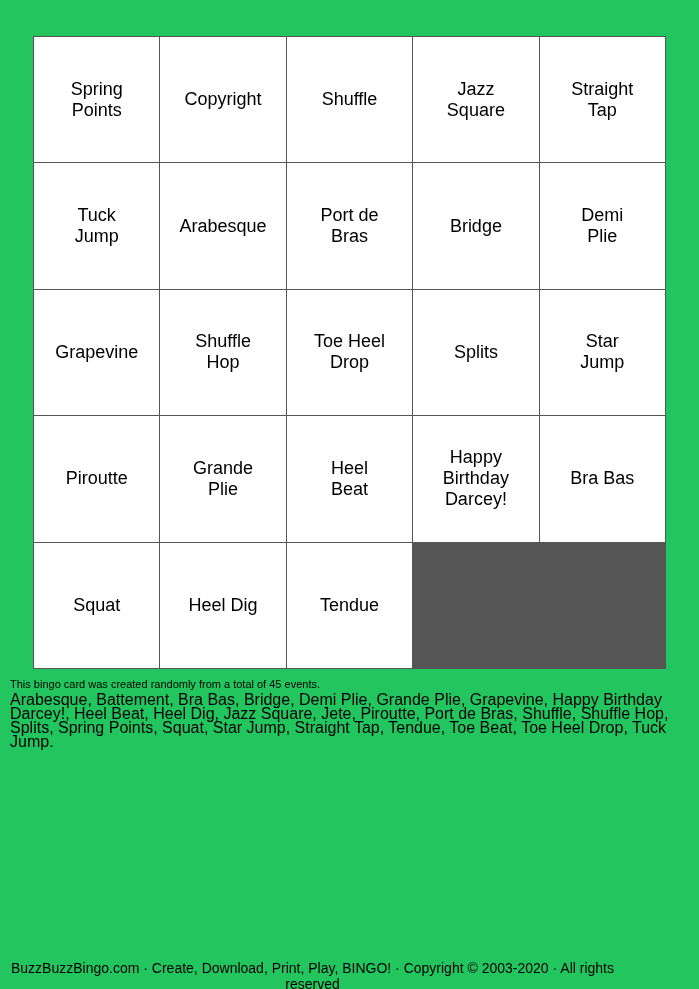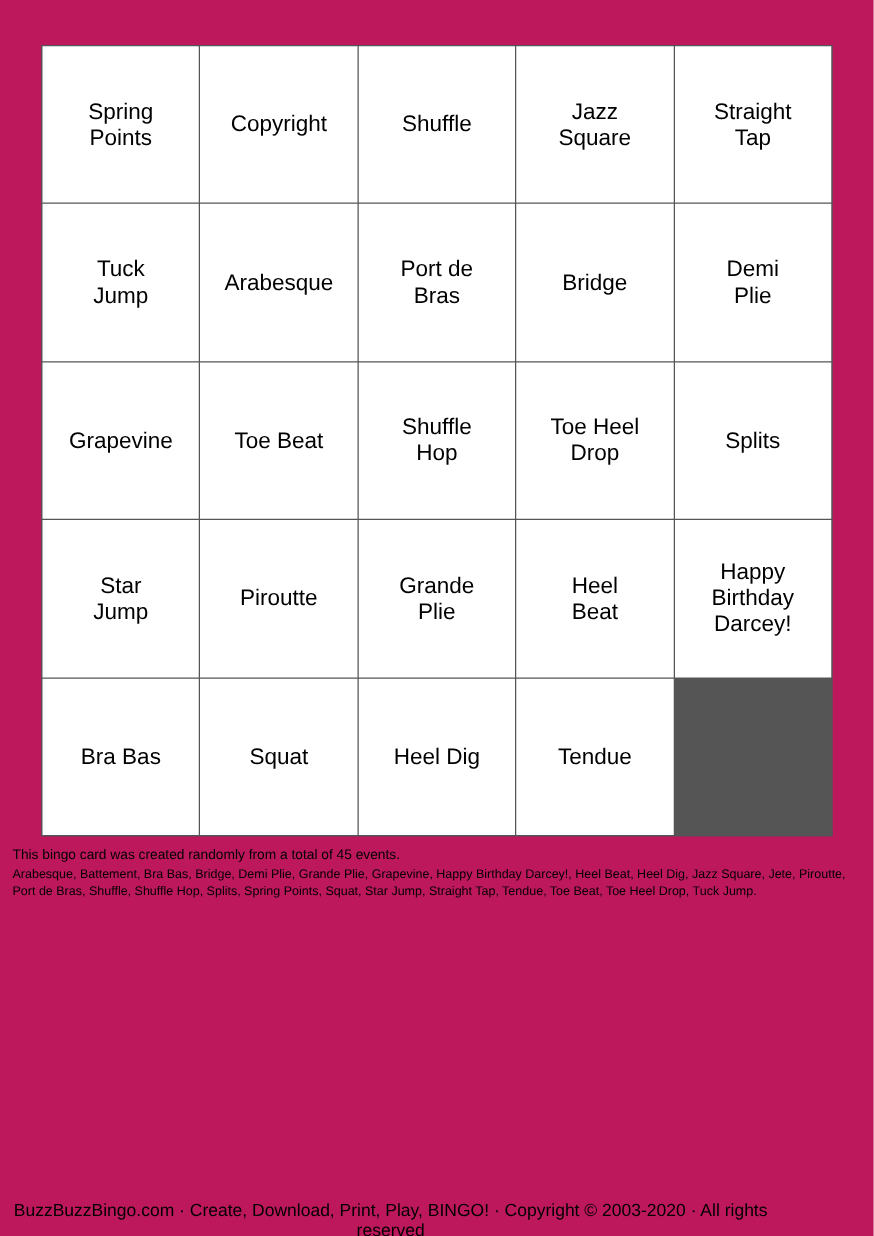--- a/index.html
+++ b/index.html
@@ -1,20 +1,20 @@
 <!DOCTYPE html>
 <html><head>
 <meta charset="utf-8">
 <style>
   html, body { margin: 0; padding: 0; background: #ffffff; }
   .page {
     position: relative;
     width: 699px;
     height: 989px;
-    background: #be185d;
+    background: #22c55e;
     font-family: "Liberation Sans", sans-serif;
     color: #000000;
     overflow: hidden;
   }
   .bingo-grid {
     position: absolute;
     left: 33px;
     top: 36px;
     width: 633px;
     height: 633px;
@@ -44,21 +44,21 @@
     top: 677px;
     width: 682px;
     font-size: 11px;
     line-height: 14px;
   }
   .footer-events {
     position: absolute;
     left: 10px;
     top: 693px;
     width: 682px;
-    font-size: 10px;
+    font-size: 16px;
     line-height: 14px;
   }
   .footer-credit {
     position: absolute;
     left: 0;
     top: 960px;
     width: 625px;
     text-align: center;
     font-size: 14px;
     line-height: 16px;
@@ -82,21 +82,20 @@
     <div class="bingo-cell">Tuck
 Jump</div>
     <div class="bingo-cell">Arabesque</div>
     <div class="bingo-cell">Port de
 Bras</div>
     <div class="bingo-cell">Bridge</div>
     <div class="bingo-cell">Demi
 Plie</div>
 
     <div class="bingo-cell">Grapevine</div>
-    <div class="bingo-cell">Toe Beat</div>
     <div class="bingo-cell">Shuffle
 Hop</div>
     <div class="bingo-cell">Toe Heel
 Drop</div>
 
     <div class="bingo-cell">Splits</div>
     <div class="bingo-cell">Star
 Jump</div>
     <div class="bingo-cell">Piroutte</div>
     <div class="bingo-cell">Grande

